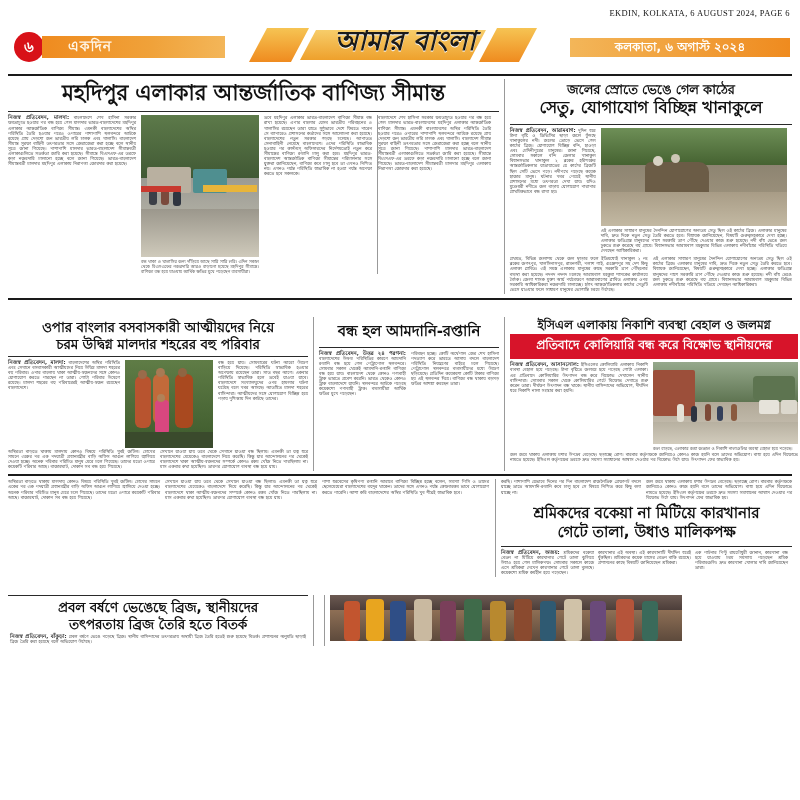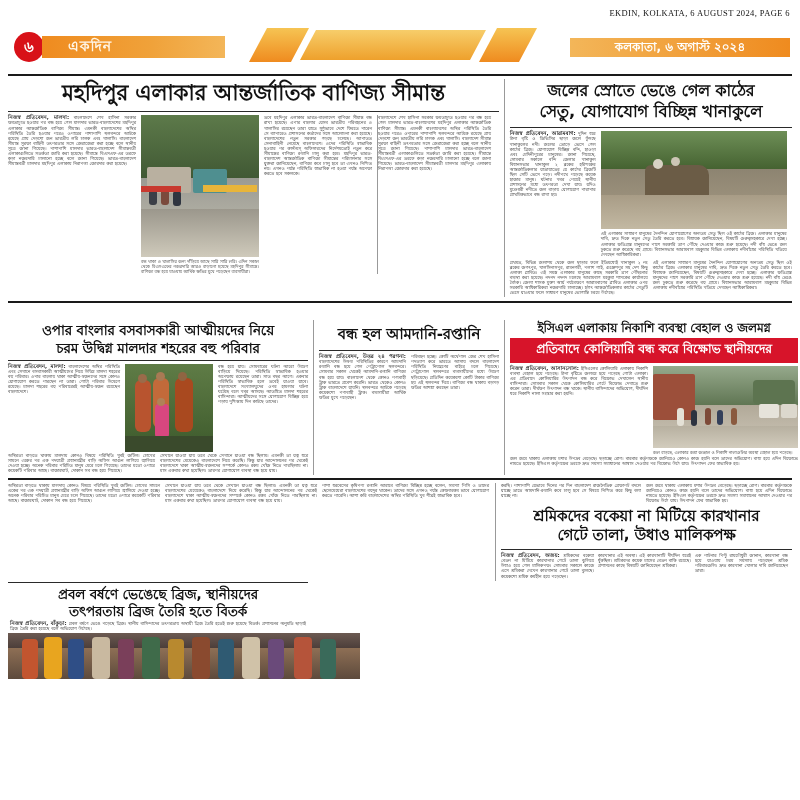--- a/index.html
+++ b/index.html
@@ -94,20 +94,21 @@
 
   <div class="masthead">
     <div class="edline">EKDIN, KOLKATA, 6 AUGUST 2024, PAGE 6</div>
     <div class="logo-badge">৬</div>
     <div class="logo-bar">
       <span>একদিন</span>
     </div>
     <div class="flash f1"></div>
     <div class="flash f2"></div>
     <div class="flash f3"></div>
+    <div class="nameplate">আমার বাংলা</div>
     <div class="date-bar">
       <span>কলকাতা, ৬ অগাস্ট ২০২৪</span>
     </div>
   </div>
   <div class="rule-top"></div>
 
   <div style="display:flex;margin-top:3px;">
 
     <div style="width:492px;">
       <div class="hl" style="font-size:21.5px;padding:1px 2px 4px;">মহদিপুর এলাকার আন্তর্জাতিক বাণিজ্য সীমান্ত</div>
@@ -143,21 +144,21 @@
 
         <div style="width:113px;" class="ph vdiv" style2="">
           <p>বাংলাদেশে শেখ হাসিনা সরকার ক্ষমতাচ্যুত হওয়ার পর বন্ধ হয়ে গেল মালদার ভারত-বাংলাদেশের মহদিপুর এলাকার আন্তর্জাতিক বাণিজ্য সীমান্ত। এমনকী বাংলাদেশের অস্থির পরিস্থিতি তৈরি হওয়ার পরেও ওপারের পাশাপাশি স্থলবন্দরে আটকে রয়েছে প্রায় দেড়শো জন ভারতীয় লরি চালক এবং খালাসি। বাংলাদেশ সীমান্ত সুরক্ষা বাহিনী তৎপরতার সঙ্গে জেরাজেরা করা হচ্ছে বলে স্থানীয় সূত্রে জানা গিয়েছে। পাশাপাশি মালদার ভারত-বাংলাদেশ সীমান্তবর্তী এলাকাগুলিতে সতর্কতা জারি করা হয়েছে। সীমান্তে বিএসএফ-এর তরফে কড়া নজরদারি চালানো হচ্ছে বলে জানা গিয়েছে। ভারত-বাংলাদেশ সীমান্তবর্তী মালদার মহদিপুর এলাকায় নিরাপত্তা জোরদার করা হয়েছে।</p>
         </div>
       </div>
     </div>
 
     <div class="vdiv" style="margin:0 5px;"></div>
 
     <div style="width:283px;">
-      <div class="hl" style="font-size:16px;padding:3px 2px 0;text-align:center;">জলের স্রোতে ভেঙে গেল কাঠের</div>
+      <div class="hl" style="font-size:13px;padding:3px 2px 0;text-align:center;">জলের স্রোতে ভেঙে গেল কাঠের</div>
       <div class="hl" style="font-size:16.5px;padding:1px 2px 4px;">সেতু, যোগাযোগ বিচ্ছিন্ন খানাকুলে</div>
       <div class="hdiv" style="margin:2px 0 3px;"></div>
 
       <div style="display:flex;gap:5px;">
         <div style="width:86px;" class="ph">
           <p><span class="byline">নিজস্ব প্রতিবেদন, আরামবাগ:</span>
              <span>দুদিন ধরে টানা বৃষ্টি ও ডিভিসির ছাড়া জলে ফুঁসছে খানাকুলের নদী। জলের তোড়ে ভেসে গেল কাঠের ব্রিজ। যোগাযোগ বিচ্ছিন্ন বন্দি, হাওড়া এবং মেদিনীপুরের মানুষের। জানা গিয়েছে, সোমবার সকালে বন্দি জেলার খানাকুল বিধানসভার থানাকুল ২ ব্লকের হরিশ্চকের আন্তর্জাতিকলার যাতায়াতের যে কাঠের ব্রিজটি ছিল সেটি ভেসে পড়ে। নদীপথে পড়েছে কয়েক হাজার মানুষ। ঘটনার খবর পেয়েই স্থানীয় প্রশাসনের মধ্যে তৎপরতা দেখা যায়। যদিও মুণ্ডেশ্বরী নদীতে জল বাড়ায় যোগাযোগ পারাপার প্রাথমিকভাবে বন্ধ রাখা হয়।</span></p>
         </div>
         <div style="width:186px;">
           <div class="photo ph-flood" style="height:98px;">
@@ -318,21 +319,21 @@
         <div style="width:93px;" class="ph">
           <p>কারখানার এই অবস্থা। এই কারখানাটি দীর্ঘদিন ধরেই ধুঁকছিল। শ্রমিকদের কয়েক মাসের বেতন বাকি রয়েছে। প্রশাসনের কাছে বিষয়টি জানিয়েছেন শ্রমিকরা।</p>
         </div>
         <div style="width:93px;" class="ph">
           <p>এক পাটনার পিন্টু রায়চৌধুরী জানান, কারখানা বন্ধ হয়ে যাওয়ায় চরম সমস্যায় পড়েছেন শ্রমিক পরিবারগুলি। দ্রুত কারখানা খোলার দাবি জানিয়েছেন তারা।</p>
         </div>
       </div>
     </div>
   </div>
 
-  <div style="display:flex;margin-top:1px;flex-direction:column;">
+  <div style="display:flex;margin-top:18px;">
     <div style="width:300px;">
       <div class="hdiv" style="margin:0 0 2px;"></div>
       <div class="hl" style="font-size:13.6px;padding:1px 2px 0;">প্রবল বর্ষণে ভেঙেছে ব্রিজ, স্থানীয়দের</div>
       <div class="hl" style="font-size:13.6px;padding:1px 2px 2px;">তৎপরতায় ব্রিজ তৈরি হতে বিতর্ক</div>
       <div class="ph" style="padding:0 2px;">
         <p><span class="byline">নিজস্ব প্রতিবেদন, বাঁকুড়া:</span>
            <span>প্রবল বর্ষণে ভেঙে পড়েছে ব্রিজ। স্থানীয় বাসিন্দাদের তৎপরতায় অস্থায়ী ব্রিজ তৈরি হতেই শুরু হয়েছে বিতর্ক। প্রশাসনের অনুমতি ছাড়াই ব্রিজ তৈরি করা হয়েছে বলে অভিযোগ উঠেছে।</span></p>
       </div>
     </div>
 

